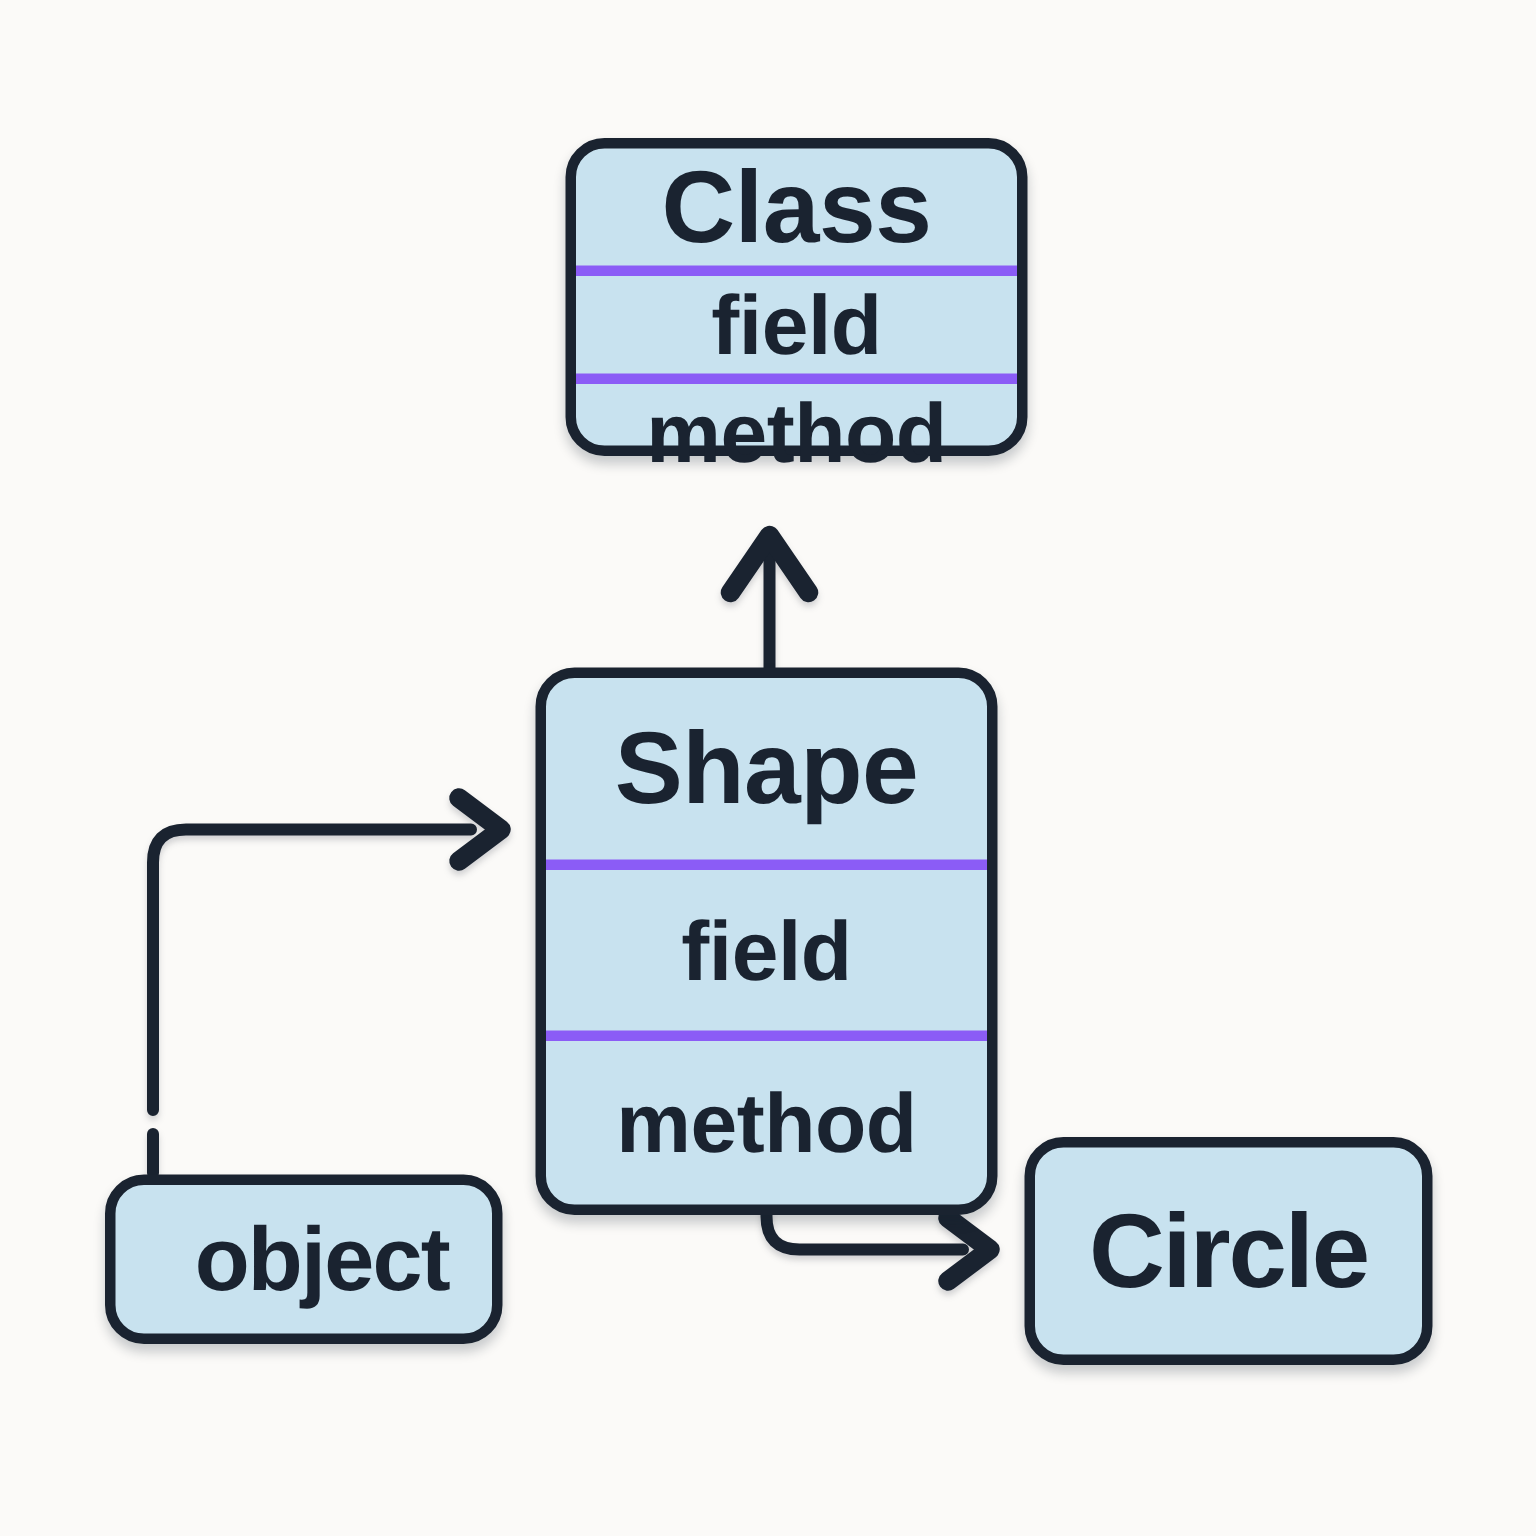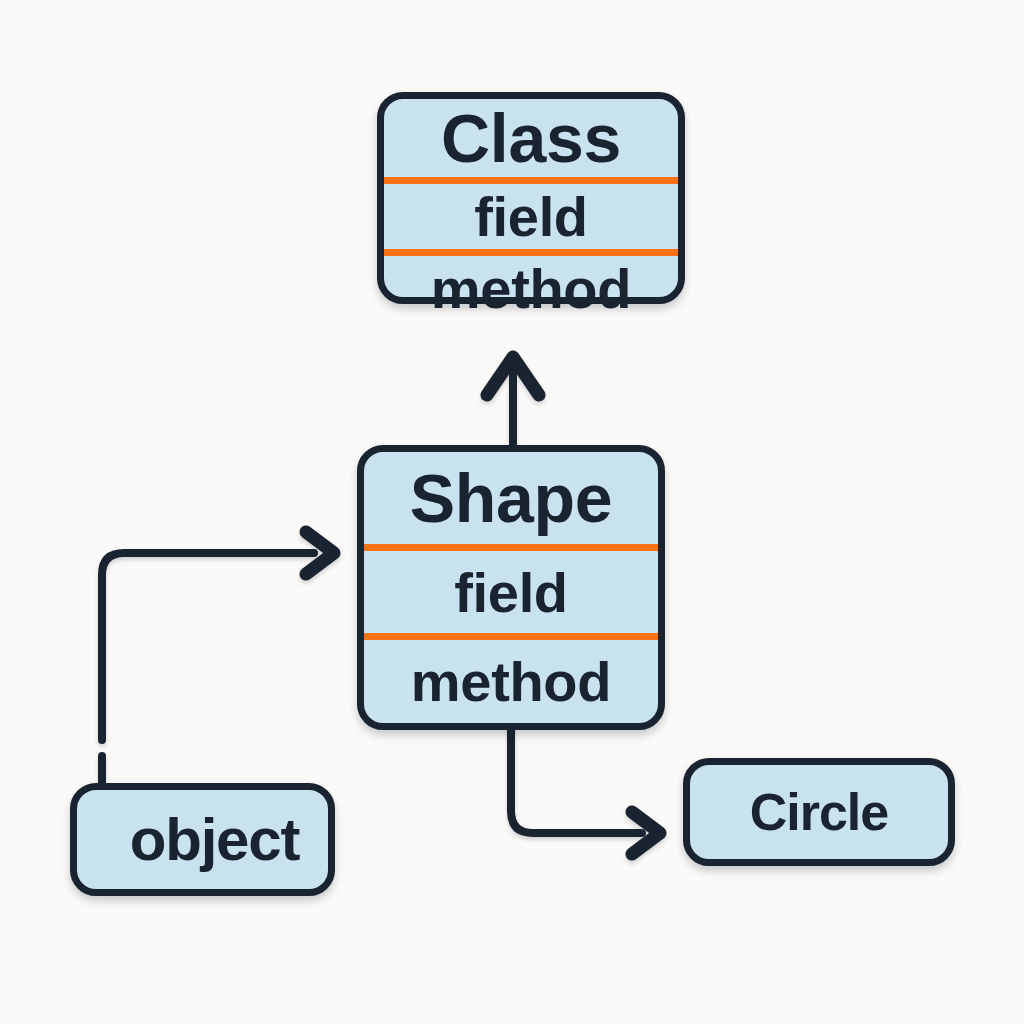--- a/index.html
+++ b/index.html
@@ -43,41 +43,41 @@
     color: #1a2330;
     font-weight: bold;
     letter-spacing: -0.02em;
   }
   .compartment {
     display: flex;
     align-items: center;
     justify-content: center;
     box-sizing: border-box;
   }
-  .compartment.divided { border-top: 7px solid #f97316; }
+  .compartment.divided { border-top: 7px solid #8b5cf6; }
   .box-title   { font-size: 68px; }
   .box-row     { font-size: 56px; }
   .class-node  { left: 377px; top: 56px;  width: 308px; height: 212px; margin-top: 36px; }
   .class-node .c1 { flex: 107; }
   .class-node .c2 { flex: 95; }
   .class-node .c3 { flex: 94; }
-  .shape-node  { left: 357px; top: 445px; width: 308px; height: 285px; }
+  .shape-node  { left: 357px; top: 445px; width: 308px; height: 365px; }
   .shape-node .c1 { flex: 102; }
   .shape-node .c2 { flex: 91; }
   .shape-node .c3 { flex: 92; }
   .object-node {
     left: 70px; top: 783px; width: 265px; height: 113px;
     align-items: center; justify-content: center; flex-direction: row;
     font-size: 60px;
     padding-left: 24px;
   }
   .circle-node {
-    left: 683px; top: 758px; width: 272px; height: 108px;
+    left: 683px; top: 758px; width: 272px; height: 152px;
     align-items: center; justify-content: center; flex-direction: row;
-    font-size: 52px;
+    font-size: 70px;
   }
   .caption {
     position: absolute;
     left: 277px;
     top: 896px;
     width: 440px;
     text-align: center;
     font-size: 55px;
     font-weight: bold;
     color: #1a2330;

